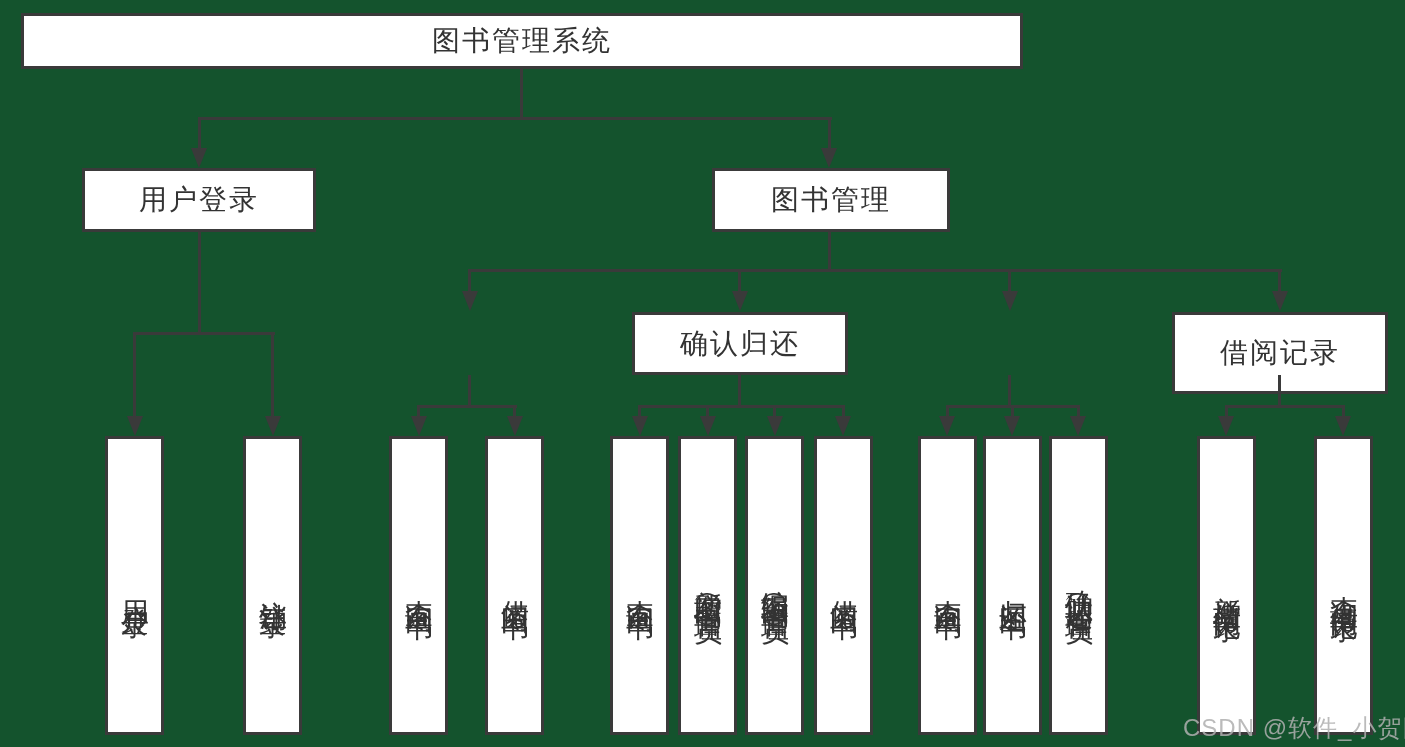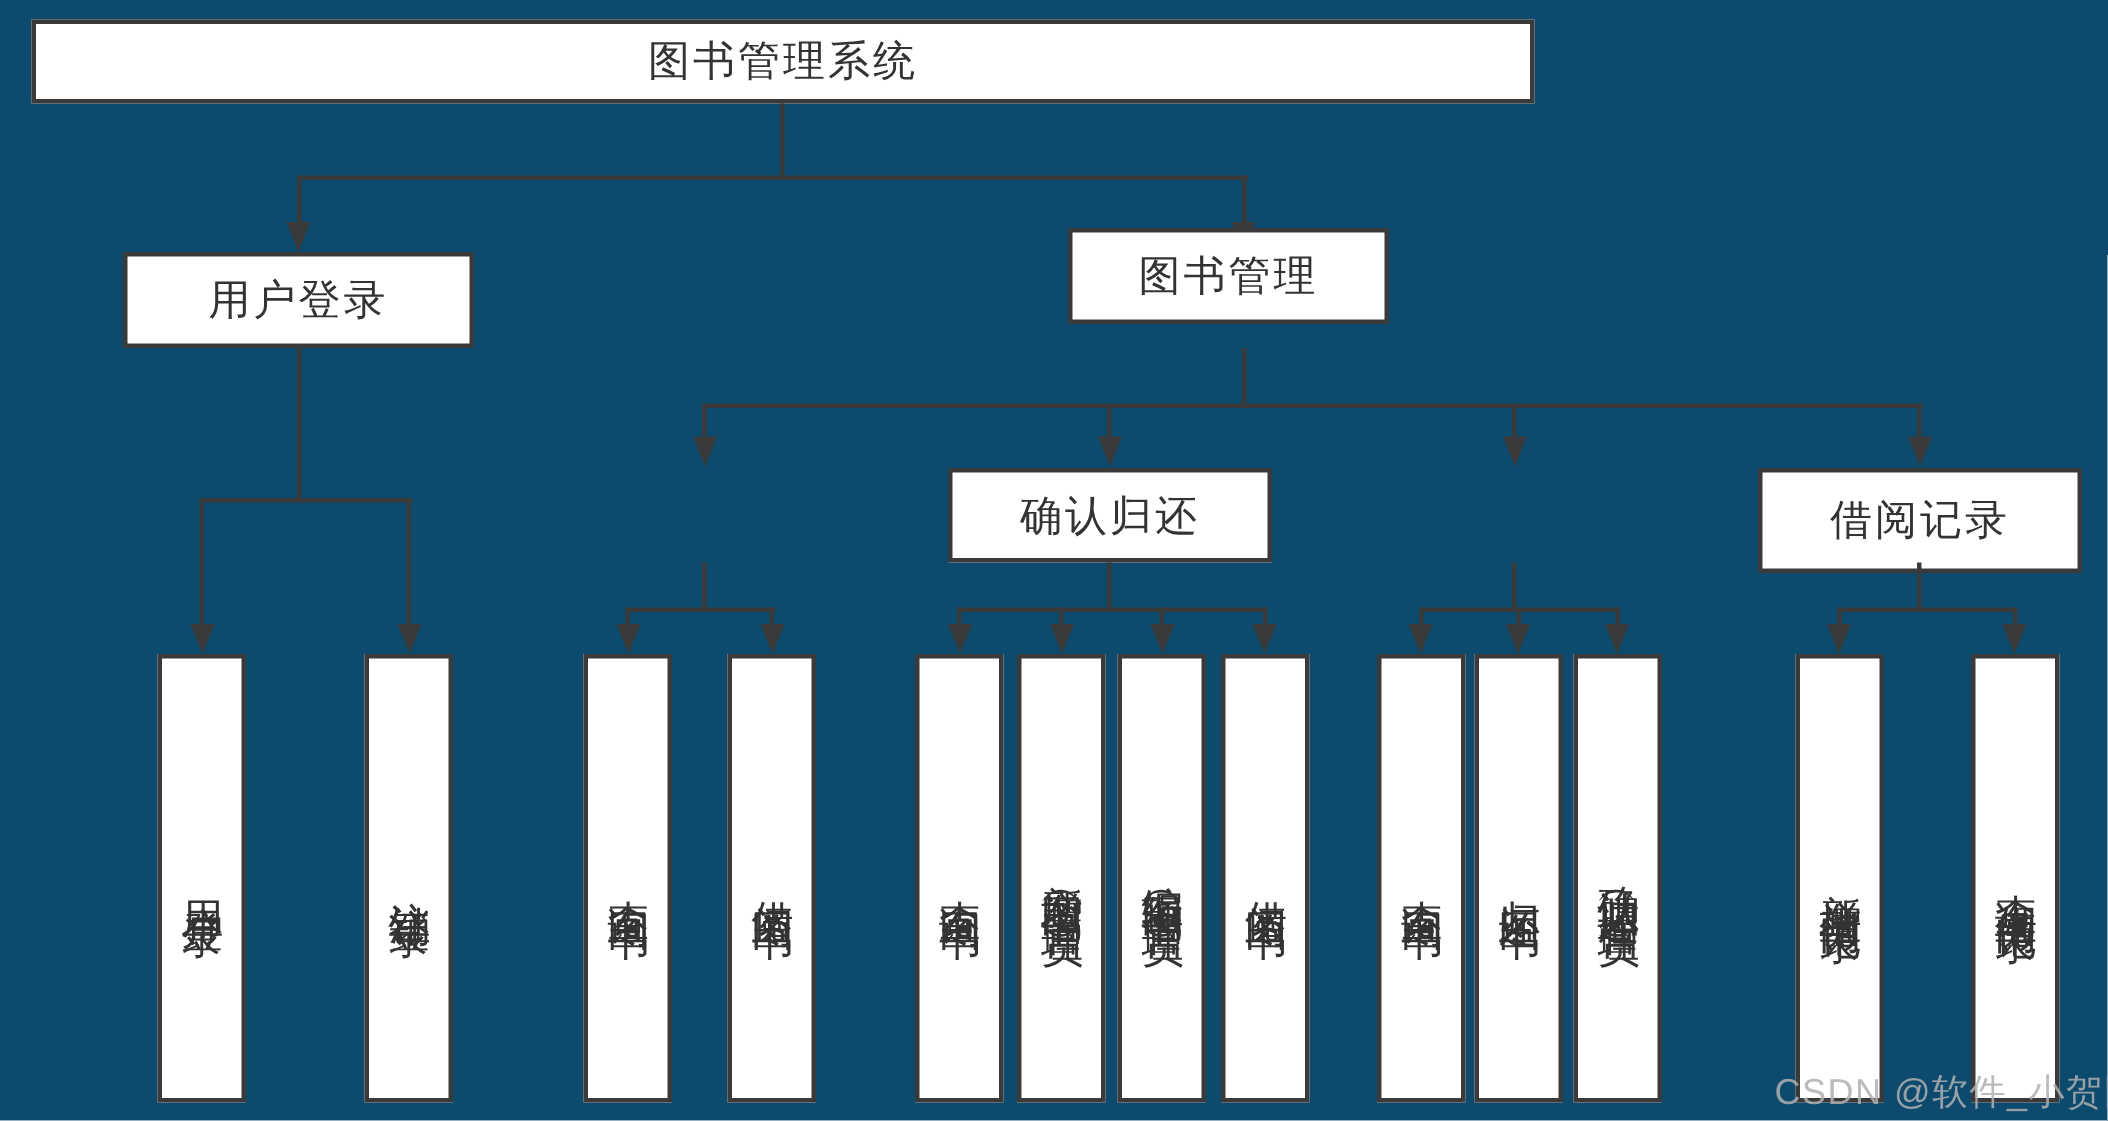--- a/index.html
+++ b/index.html
@@ -1,20 +1,20 @@
 <!DOCTYPE html>
 <html><head>
 <meta charset="utf-8">
 <style>
   html, body { margin: 0; padding: 0; background: #ffffff; }
   .canvas {
     position: relative;
     width: 1405px;
     height: 747px;
-    background: #0c4a6e;
+    background: #14532d;
     font-family: "Liberation Sans", sans-serif;
     overflow: hidden;
   }
   .hbox {
     position: absolute;
     box-sizing: border-box;
     border: 3px solid #3a3a3a;
     background: #ffffff;
     display: flex;
     align-items: center;
@@ -66,42 +66,42 @@
   <div class="hbox" style="left:21px; top:13px; width:1002px; height:56px;">图书管理系统</div>
 
   <div class="line" style="left:520px; top:69px; width:3px; height:51px;"></div>
   <div class="line" style="left:198px; top:117px; width:634px; height:3px;"></div>
   <div class="line" style="left:198px; top:117px; width:3px; height:35px;"></div>
   <div class="arrow" style="left:191px; top:148px;"></div>
   <div class="line" style="left:828px; top:117px; width:3px; height:35px;"></div>
   <div class="arrow" style="left:821px; top:148px;"></div>
 
   <div class="hbox" style="left:82px; top:168px; width:234px; height:64px;">用户登录</div>
-  <div class="hbox" style="left:712px; top:152px; width:214px; height:64px;">图书管理</div>
+  <div class="hbox" style="left:712px; top:168px; width:238px; height:64px;">图书管理</div>
 
   <div class="line" style="left:198px; top:232px; width:3px; height:103px;"></div>
   <div class="line" style="left:133px; top:332px; width:142px; height:3px;"></div>
   <div class="line" style="left:133px; top:332px; width:3px; height:84px;"></div>
   <div class="arrow" style="left:127px; top:416px;"></div>
   <div class="line" style="left:271px; top:332px; width:3px; height:84px;"></div>
   <div class="arrow" style="left:265px; top:416px;"></div>
 
   <div class="line" style="left:828px; top:232px; width:3px; height:40px;"></div>
   <div class="line" style="left:468px; top:269px; width:814px; height:3px;"></div>
   <div class="line" style="left:468px; top:269px; width:3px; height:23px;"></div>
   <div class="arrow" style="left:462px; top:291px;"></div>
   <div class="line" style="left:738px; top:269px; width:3px; height:23px;"></div>
   <div class="arrow" style="left:732px; top:291px;"></div>
   <div class="line" style="left:1008px; top:269px; width:3px; height:23px;"></div>
   <div class="arrow" style="left:1002px; top:291px;"></div>
   <div class="line" style="left:1278px; top:269px; width:3px; height:23px;"></div>
   <div class="arrow" style="left:1272px; top:291px;"></div>
 
   <div class="hbox" style="left:632px; top:312px; width:216px; height:63px;">确认归还</div>
-  <div class="hbox" style="left:1172px; top:312px; width:216px; height:70px;font-family:Liberation Mono, monospace;">借阅记录</div>
+  <div class="hbox" style="left:1172px; top:312px; width:216px; height:82px;font-family:Liberation Mono, monospace;">借阅记录</div>
 
   <div class="line" style="left:468px; top:375px; width:3px; height:33px;"></div>
   <div class="line" style="left:738px; top:375px; width:3px; height:33px;"></div>
   <div class="line" style="left:1008px; top:375px; width:3px; height:33px;"></div>
   <div class="line" style="left:1278px; top:375px; width:3px; height:33px;"></div>
 
   <div class="line" style="left:417px; top:405px; width:100px; height:3px;"></div>
   <div class="line" style="left:417px; top:405px; width:3px; height:13px;"></div>
   <div class="arrow" style="left:411px; top:416px;"></div>
   <div class="line" style="left:513px; top:405px; width:3px; height:13px;"></div>

